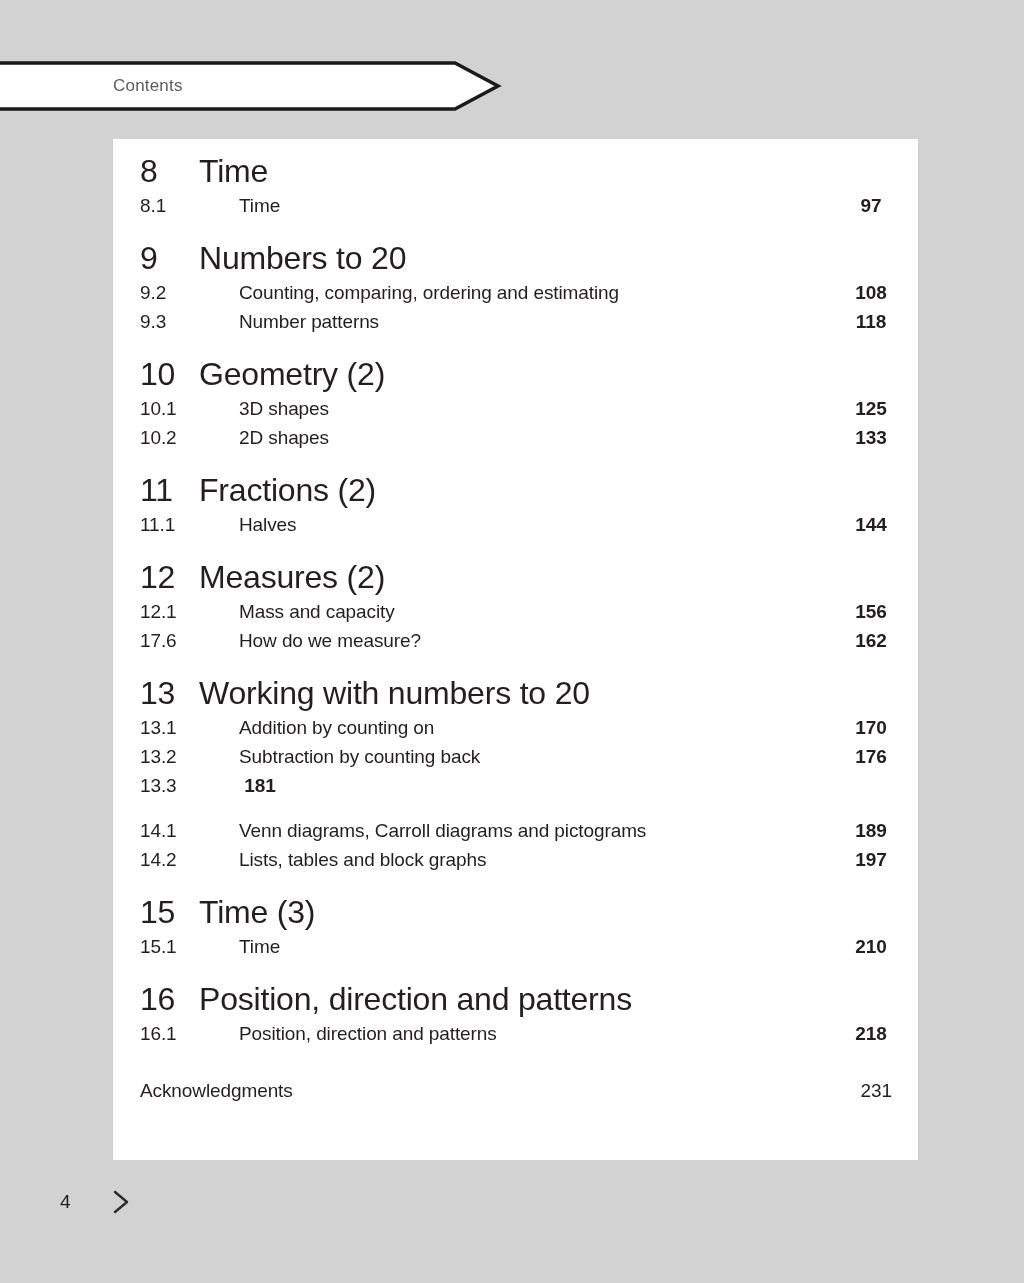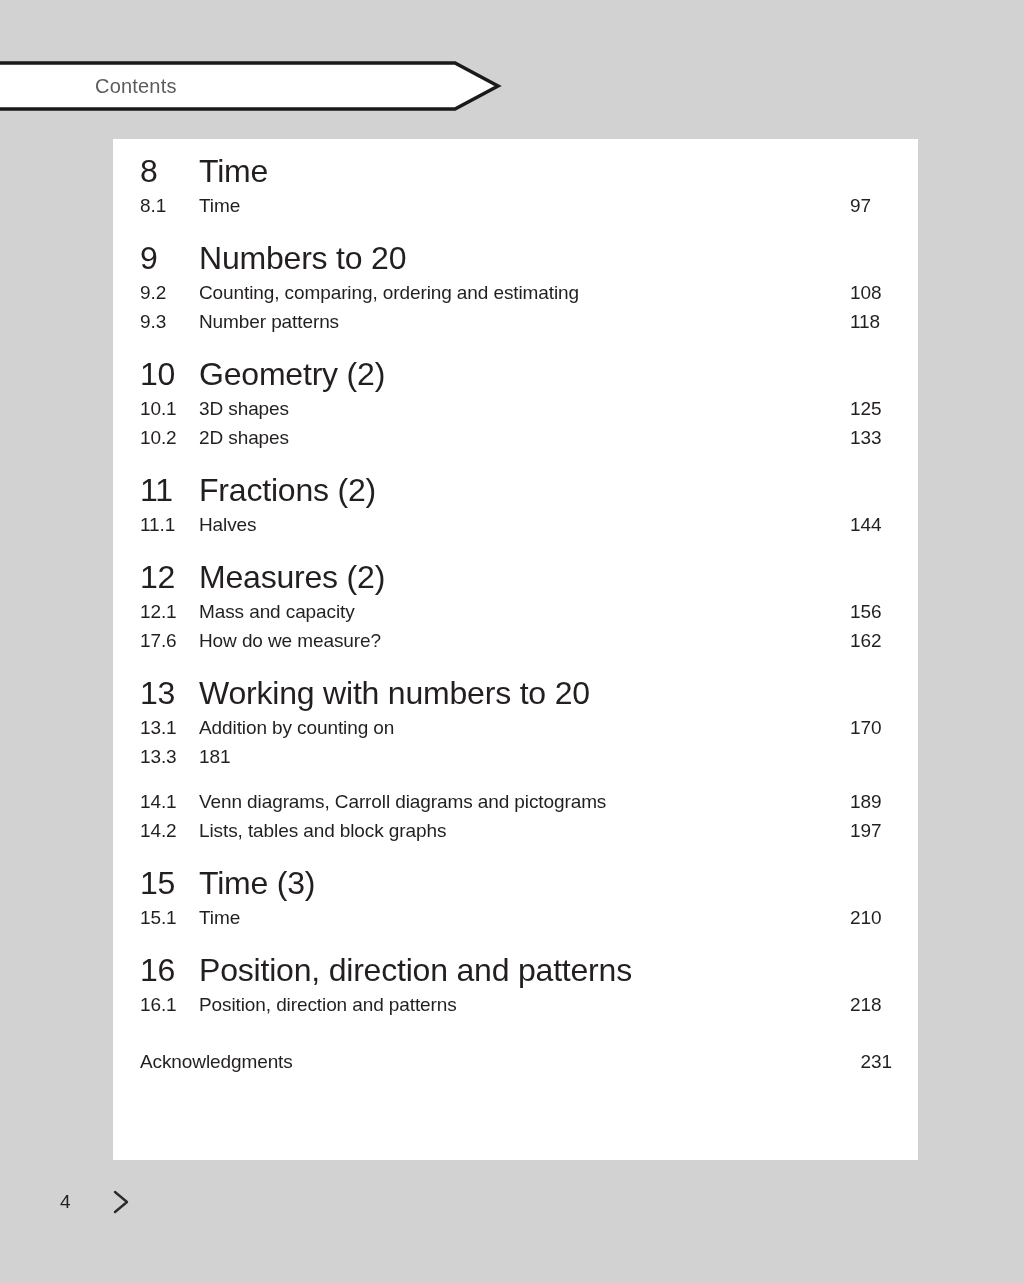--- a/index.html
+++ b/index.html
@@ -24,25 +24,25 @@
     height: 50px;
   }
   #header-banner svg {
     position: absolute;
     left: 0;
     top: 0;
     display: block;
   }
   #header-title {
     position: absolute;
-    left: 95px;
+    left: 113px;
     top: 0;
     height: 50px;
     line-height: 50px;
-    font-size: 20px;
+    font-size: 17px;
     color: #5c5c5c;
     letter-spacing: 0.2px;
     white-space: nowrap;
   }
 
   
   #toc-panel {
     position: absolute;
     left: 113px;
     top: 139px;
@@ -88,34 +88,36 @@
 
   
   .sub-row {
     display: flex;
     align-items: baseline;
     font-size: 19px;
     font-weight: 400;
     color: #231f20;
     line-height: 1.52;
     letter-spacing: -0.1px;
+    gap: 40px;
   }
   .sub-row .sub-num {
     width: 59px;
     flex: 0 0 59px;
     text-align: left;
   }
   .sub-row .sub-title {
     flex: 1 1 auto;
     white-space: nowrap;
   }
   .sub-row .sub-page {
     flex: 0 0 auto;
-    text-align: left;
+    text-align: center;
     min-width: 42px;
+    font-weight: bold;
   }
 
   
   #acknowledgments-row {
     display: flex;
     align-items: flex-start;
     margin-top: 28px;
     font-size: 19px;
     color: #231f20;
     line-height: 1.52;
@@ -244,20 +246,25 @@
         <div class="chapter-heading">
           <span class="ch-num">13</span>
           <span class="ch-title">Working with numbers to 20</span>
         </div>
         <div class="sub-row">
           <span class="sub-num">13.1</span>
           <span class="sub-title">Addition by counting on</span>
           <span class="sub-page">170</span>
         </div>
         <div class="sub-row">
+          <span class="sub-num">13.2</span>
+          <span class="sub-title">Subtraction by counting back</span>
+          <span class="sub-page">176</span>
+        </div>
+        <div class="sub-row">
           <span class="sub-num">13.3</span>
           <span class="sub-page">181</span>
         </div>
       </div>
       <div class="chapter-group">
         <div class="sub-row">
           <span class="sub-num">14.1</span>
           <span class="sub-title">Venn diagrams, Carroll diagrams and pictograms</span>
           <span class="sub-page">189</span>
         </div>

